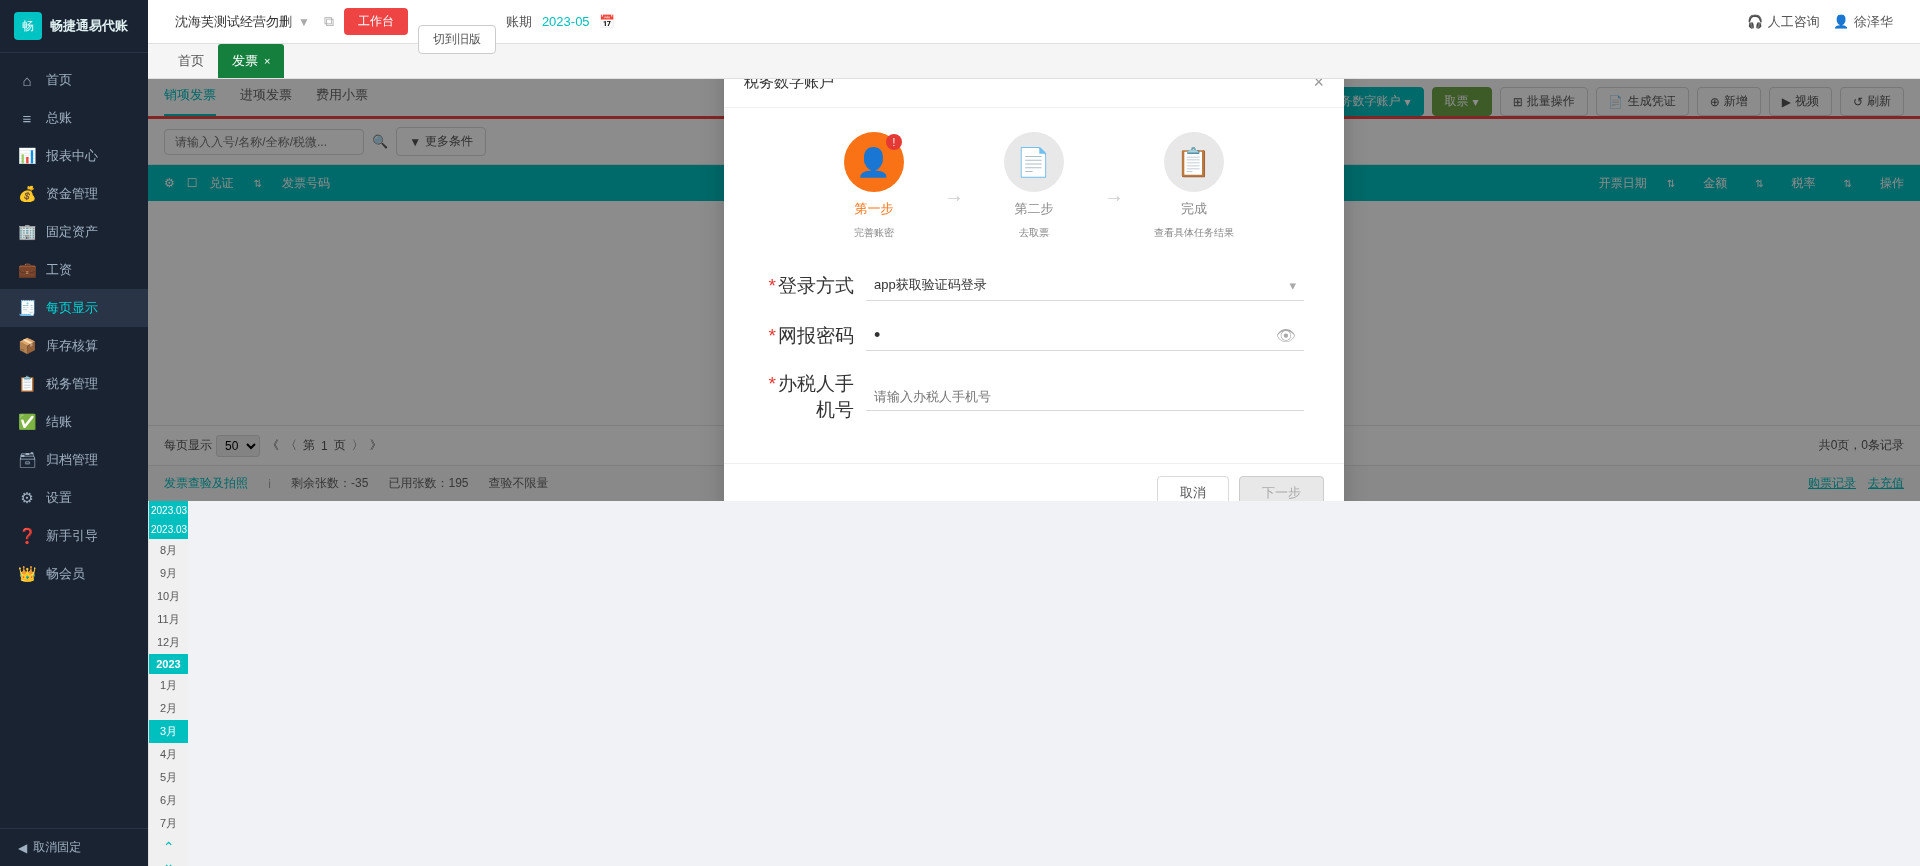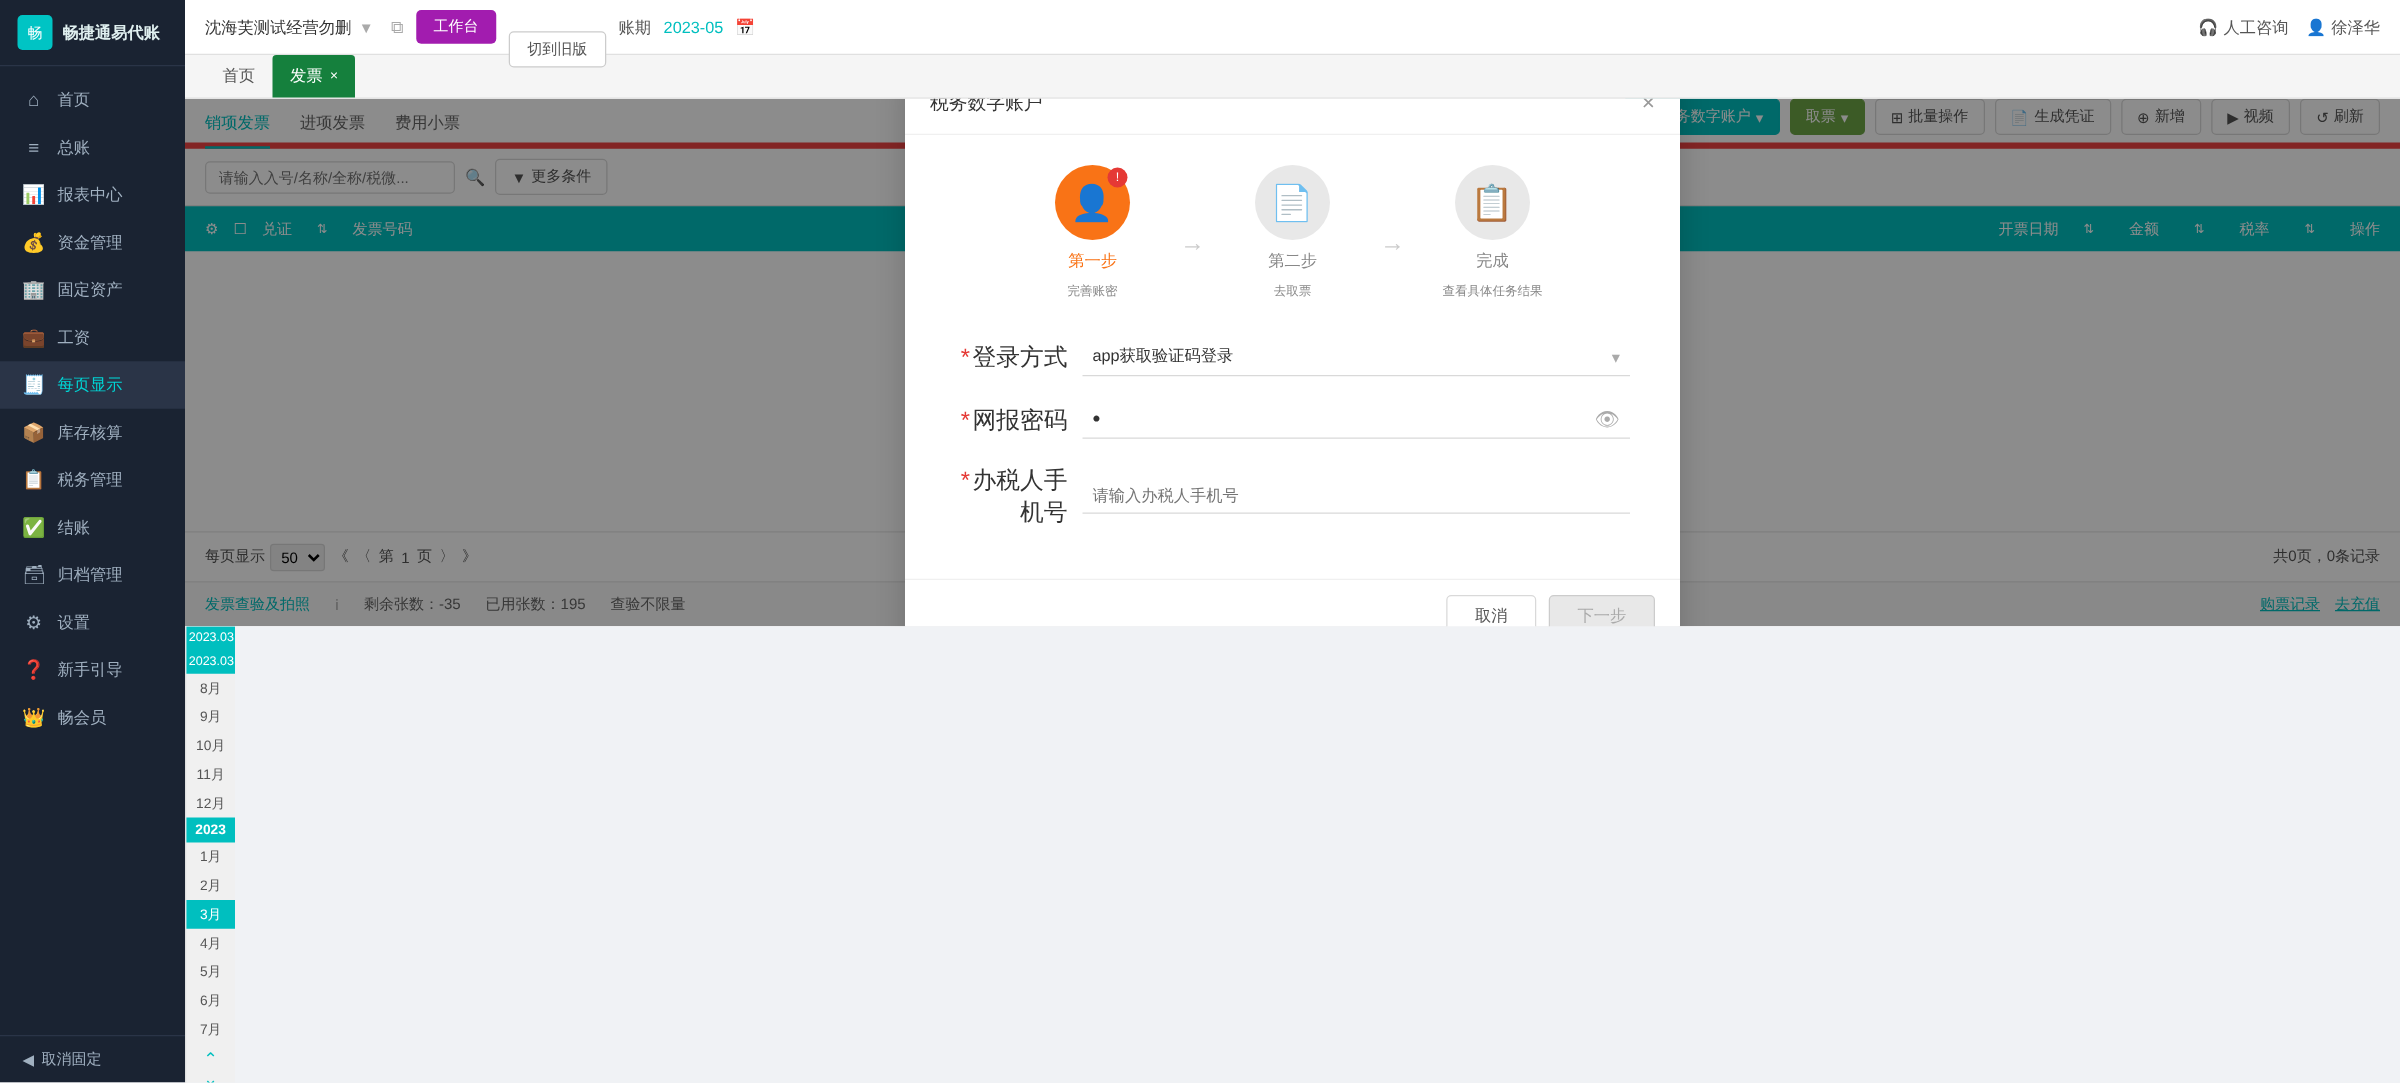--- a/index.html
+++ b/index.html
@@ -14,41 +14,41 @@
     .sidebar-item { display: flex; align-items: center; gap: 10px; padding: 10px 18px; color: #a0b0c0; cursor: pointer; }
     .sidebar-item.active { background: #2a3447; color: #00d4d4; }
     .sidebar-item-icon { font-size: 15px; width: 18px; text-align: center; }
     .sidebar-item-label { font-size: 13px; }
     .sidebar-footer { padding: 10px 18px; color: #a0b0c0; font-size: 12px; display: flex; align-items: center; gap: 6px; border-top: 1px solid #2a3447; cursor: pointer; }
 
     
     .main { flex: 1; display: flex; flex-direction: column; height: 100%; }
 
     
-    .top-header { height: 44px; background: #fff; display: flex; align-items: center; padding: 0 16px; gap: 10px; border-bottom: 1px solid #e0e0e0; position: relative; z-index: 10; }
+    .top-header { height: 44px; background: #fff; display: flex; align-items: center; padding: 0 27px; gap: 10px; border-bottom: 1px solid #e0e0e0; position: relative; z-index: 10; }
     .company-selector { display: flex; align-items: center; gap: 6px; color: #333; font-size: 13px; cursor: pointer; }
     .company-name { font-size: 13px; color: #333; }
     .header-btn { padding: 5px 14px; border-radius: 4px; font-size: 12px; cursor: pointer; border: none; }
-    .btn-workspace { background: #a21caf; color: white; }
+    .btn-workspace { background: #ef4444; color: white; }
     .btn-switch { background: #fff; color: #555; border: 1px solid #ccc; margin-top: 36px; }
     .period-text { color: #555; font-size: 13px; }
     .header-right { margin-left: auto; display: flex; align-items: center; gap: 14px; color: #555; font-size: 13px; }
     .header-right-item { display: flex; align-items: center; gap: 4px; cursor: pointer; }
 
     
     .tab-bar { background: #f5f5f5; display: flex; align-items: center; padding: 0 16px; border-bottom: 1px solid #e0e0e0; height: 36px; }
     .tab-home { padding: 8px 14px; color: #555; font-size: 13px; cursor: pointer; }
     .tab-item { padding: 8px 14px; background: #15803d; color: white; font-size: 13px; cursor: pointer; border-radius: 3px 3px 0 0; display: flex; align-items: center; gap: 6px; }
     .tab-close { font-size: 11px; cursor: pointer; }
 
     
     .content { flex: 1; background: #fff; position: relative; overflow: hidden; }
 
     
-    .sub-tabs { display: flex; align-items: flex-start; padding: 0 16px; border-bottom: 5px solid #ef4444; height: 40px; gap: 24px; }
+    .sub-tabs { display: flex; align-items: flex-end; padding: 0 16px; border-bottom: 3px solid #ef4444; height: 40px; gap: 24px; }
     .sub-tab { font-size: 13px; color: #666; cursor: pointer; padding: 10px 0; border-bottom: 2px solid transparent; }
     .sub-tab.active { color: #00bfbf; border-bottom: 2px solid #00bfbf; }
 
     
     .toolbar { display: flex; align-items: center; padding: 8px 16px; gap: 8px; border-bottom: 1px solid #e8e8e8; }
     .search-input { border: 1px solid #d9d9d9; border-radius: 4px; padding: 5px 10px; font-size: 12px; width: 200px; outline: none; }
     .toolbar-btn { padding: 5px 12px; border-radius: 4px; font-size: 12px; cursor: pointer; border: 1px solid #d9d9d9; background: #fff; color: #555; display: flex; align-items: center; gap: 4px; }
     .toolbar-btn.teal { background: #00bfbf; color: white; border-color: #00bfbf; }
 
     

